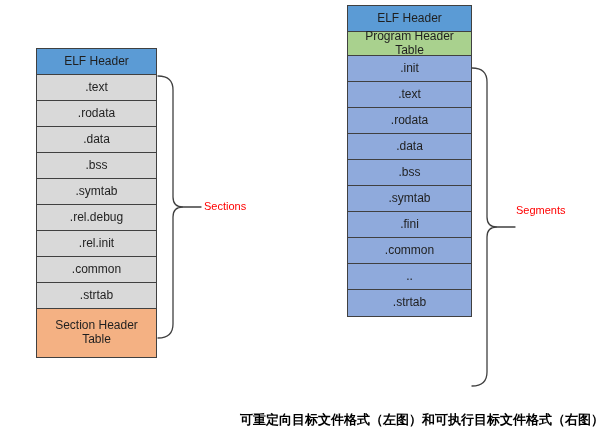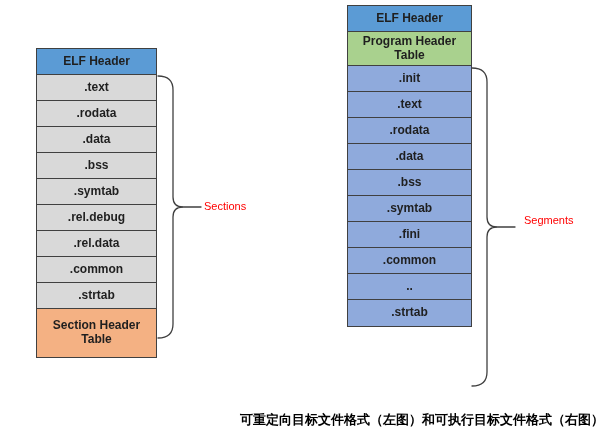--- a/index.html
+++ b/index.html
@@ -32,44 +32,43 @@
     display: flex;
     align-items: center;
     justify-content: center;
     text-align: center;
     height: 26px;
     border-bottom: 1px solid var(--border-dark);
     font-size: 12px;
     color: var(--text-dark);
     line-height: 1.15;
     padding: 1px 8px;
-    font-weight: bold;
   }
   .header-blue   { background: var(--header-blue); }
-  .green-cell    { background: var(--program-header-green); height: 34px; }
+  .green-cell    { background: var(--program-header-green); height: 24px; }
   .row-gray      { background: var(--section-gray); }
   .row-blue      { background: var(--segment-blue); }
   .footer-orange { background: var(--section-header-orange); height: 48px; border-bottom: none; }
   .right-stack [data-list] .cell:last-child { border-bottom: none; }
   .bracket { position: absolute; overflow: visible; }
   .bracket path, .bracket line {
     fill: none;
     stroke: var(--border-dark);
     stroke-width: 1.3;
     stroke-linecap: round;
   }
   .bracket-label {
     position: absolute;
     color: var(--bracket-label-red);
     font-weight: normal;
     font-size: 11px;
     white-space: nowrap;
   }
   .sections-label { left: 204px; top: 200px; }
-  .segments-label { left: 516px; top: 214px; margin-left: 8px; }
+  .segments-label { left: 516px; top: 204px; }
   .caption {
     position: absolute;
     left: 0;
     top: 411px;
     width: 604px;
     text-align: right;
     font-size: 13px;
     font-weight: bold;
     color: #000000;
   }
@@ -88,21 +87,21 @@
         <div class="cell row-gray">.rodata</div>
 
         <div class="cell row-gray">.data</div>
 
         <div class="cell row-gray">.bss</div>
 
         <div class="cell row-gray">.symtab</div>
 
         <div class="cell row-gray">.rel.debug</div>
 
-        <div class="cell row-gray">.rel.data</div>
+        <div class="cell row-gray">.rel.init</div>
 
 
         <div class="cell row-gray">.common</div>
 
         <div class="cell row-gray">.strtab</div>
       </div>
     <div class="cell footer-orange">Section Header Table</div>
   </div>
 
   <svg class="bracket" style="left:157px; top:74px;" width="46" height="268" viewBox="0 0 46 268">

